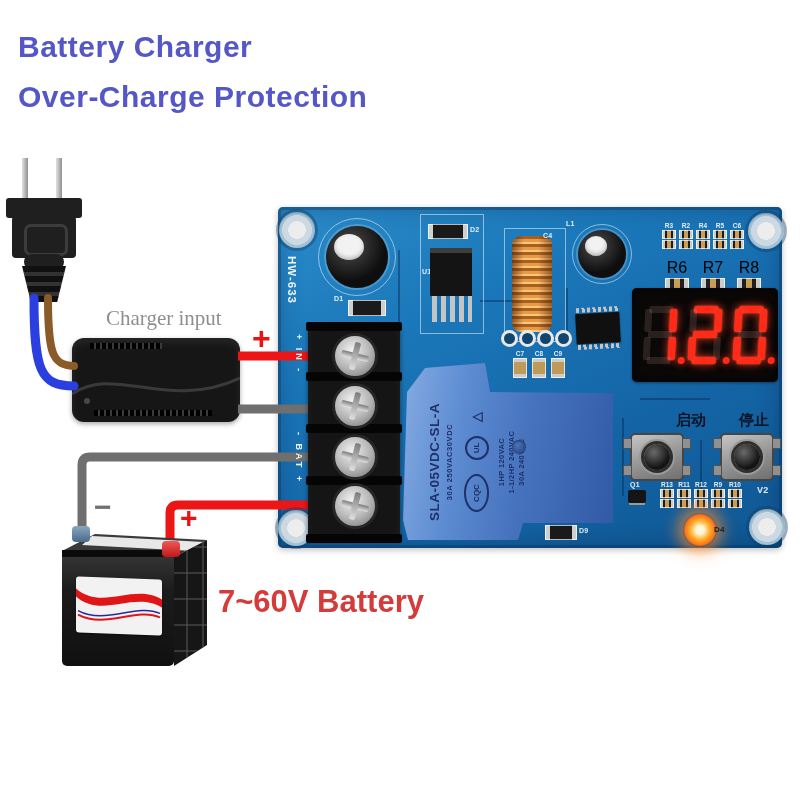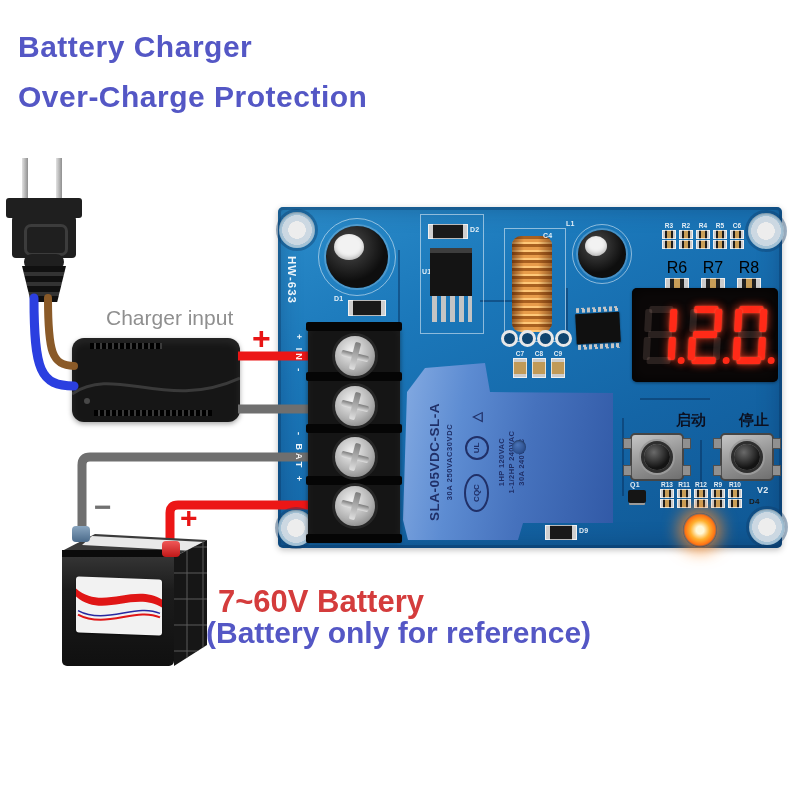--- a/index.html
+++ b/index.html
@@ -162,21 +162,21 @@
   </svg>
 
   <div class="adapter">
     <div class="vent" style="left:18px;top:5px;width:72px;"></div>
     <div class="vent" style="left:22px;top:72px;width:118px;"></div>
     <svg width="168" height="84" style="position:absolute;left:0;top:0;">
       <path d="M0 56 C42 26 94 74 168 40" fill="none" stroke="#3a3a3a" stroke-width="3"></path>
     </svg>
     <div style="position:absolute;left:12px;top:60px;width:6px;height:6px;border-radius:50%;background:#484848;"></div>
   </div>
-  <div class="gray-note" style="left:106px;top:306px;">Charger input</div>
+  <div class="gray-note" style="left:106px;top:306px;font-family:Liberation Serif, serif;">Charger input</div>
   <div class="sign red" style="left:252px;top:322px;">+</div>
   <div class="sign gray" style="left:252px;top:392px;">−</div>
 
   <div class="board"></div>
 
   <div class="trace" style="left:398px;top:250px;width:2px;height:78px;z-index:2;"></div>
   <div class="trace" style="left:480px;top:300px;width:58px;height:2px;z-index:2;"></div>
   <div class="trace" style="left:566px;top:288px;width:2px;height:44px;z-index:2;"></div>
   <div class="trace" style="left:622px;top:418px;width:2px;height:78px;z-index:2;"></div>
   <div class="trace" style="left:640px;top:398px;width:70px;height:2px;z-index:2;"></div>
@@ -349,21 +349,21 @@
         <div class="smd2"></div>
         <div class="smd2"></div>
       </div>
     <div class="rescol">
         <span class="rl">R10</span>
         <div class="smd2"></div>
         <div class="smd2"></div>
       </div>
   </div>
   <div class="led"></div>
-  <div class="lblW" style="left:714px;top:497px;color:#1a1a1a;font-size:8px;z-index:3;margin-left:35px;">D4</div>
+  <div class="lblW" style="left:714px;top:525px;color:#1a1a1a;font-size:8px;z-index:3;">D4</div>
   <div class="lblW" style="left:757px;top:485px;font-size:9px;z-index:3;">V2</div>
 
   <div class="relay"></div>
   <div class="relay-text">
     <div class="model">SLA-05VDC-SL-A</div>
     <div class="rate0">30A  250VAC30VDC</div>
     <div class="logorow">
       <span class="cqc">CQC</span>
       <span class="ulm">UL</span>
       <span class="tri">△</span>
@@ -406,15 +406,14 @@
     <div class="bat-label">
       <svg width="86" height="56" viewBox="0 0 86 56">
         <path d="M0 12 C26 34 58 4 86 20 L86 28 C58 12 26 42 0 20 Z" fill="#e01616"></path>
         <path d="M2 34 C30 48 60 24 84 34" stroke="#2828a0" stroke-width="1.5" fill="none"></path>
         <path d="M2 38 C30 52 60 28 84 38" stroke="#e01616" stroke-width="2" fill="none"></path>
       </svg>
     </div>
   </div>
 
   <div class="note-red" style="left:218px;top:584px;">7~60V Battery</div>
-  <div class="note-blue" style="left:206px;top:616px;">(Battery only for reference)</div>
 
 </div>
 
 </body></html>

